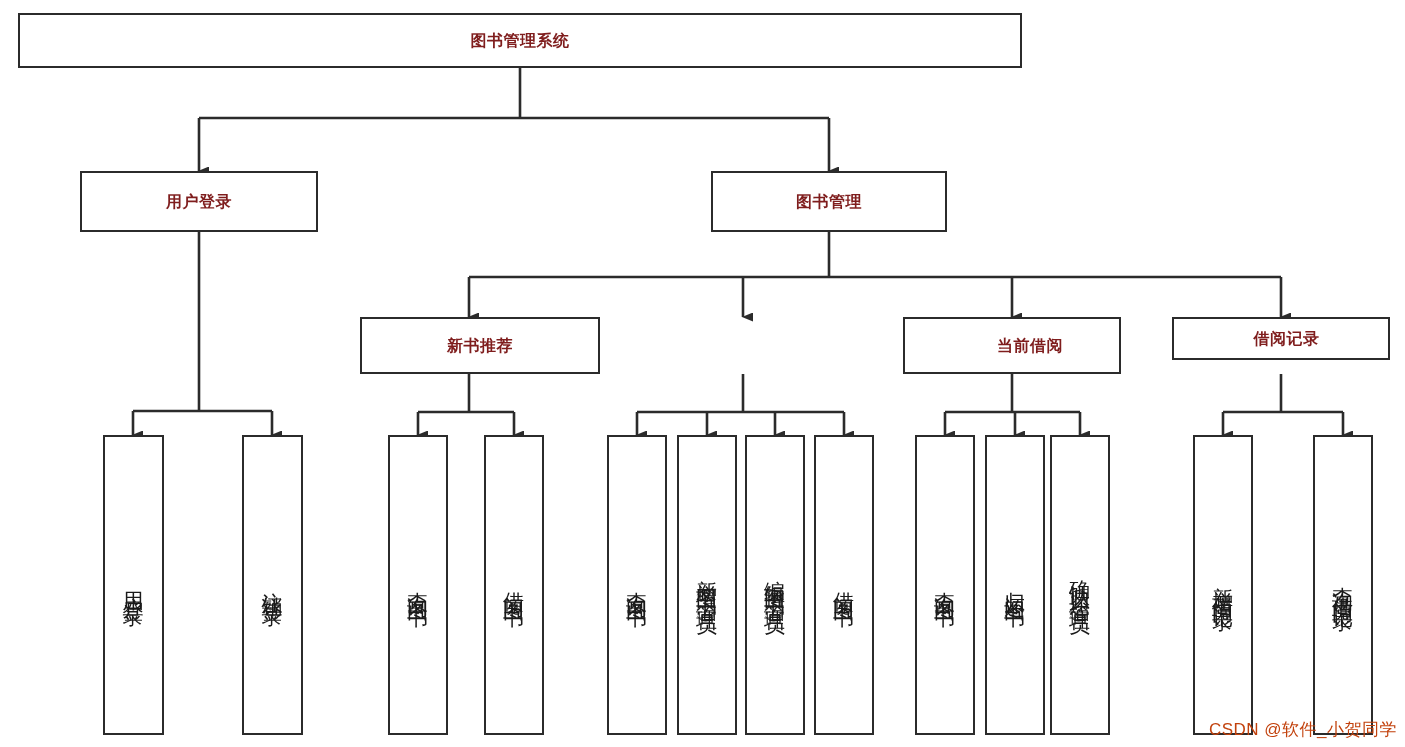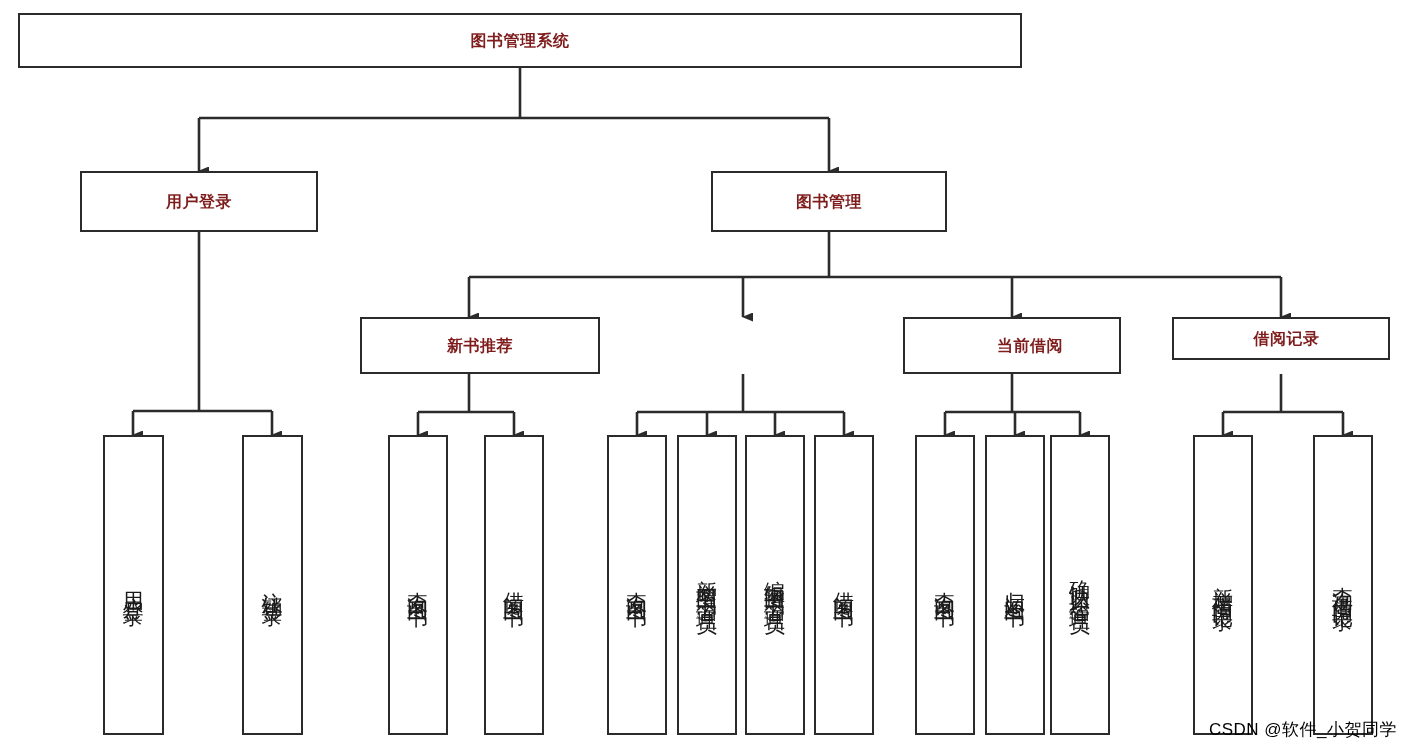--- a/index.html
+++ b/index.html
@@ -56,21 +56,21 @@
     letter-spacing: 5px;
     line-height: 1.0;
     white-space: nowrap;
     text-align: center;
   }
   #watermark {
     position: absolute;
     right: 8px;
     bottom: 6px;
     font-size: 17px;
-    color: #000000;
+    color: #c2410c;
     white-space: nowrap;
     user-select: none;
     letter-spacing: 0.5px;
     text-align: right;
   }
 </style>
 </head>
 <body>
 
 <div id="diagram-root">

